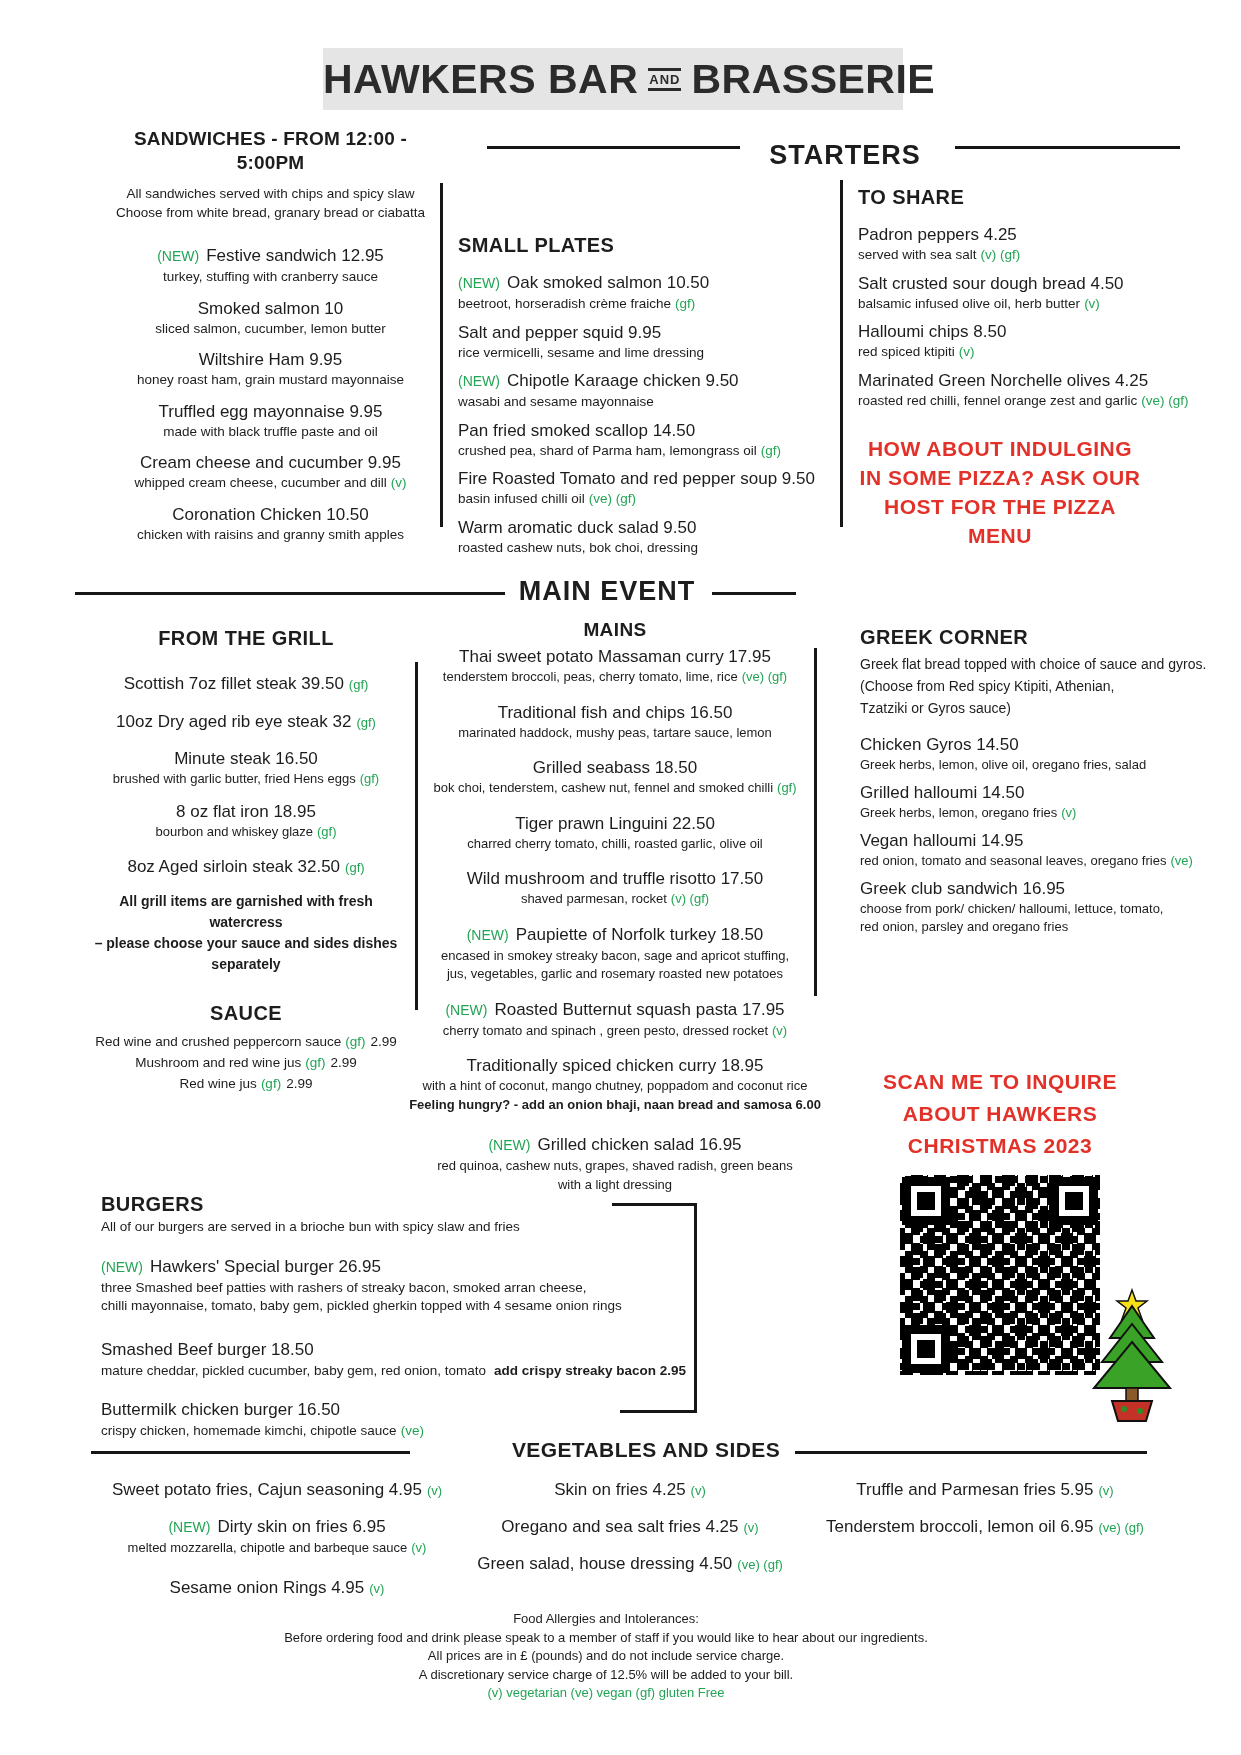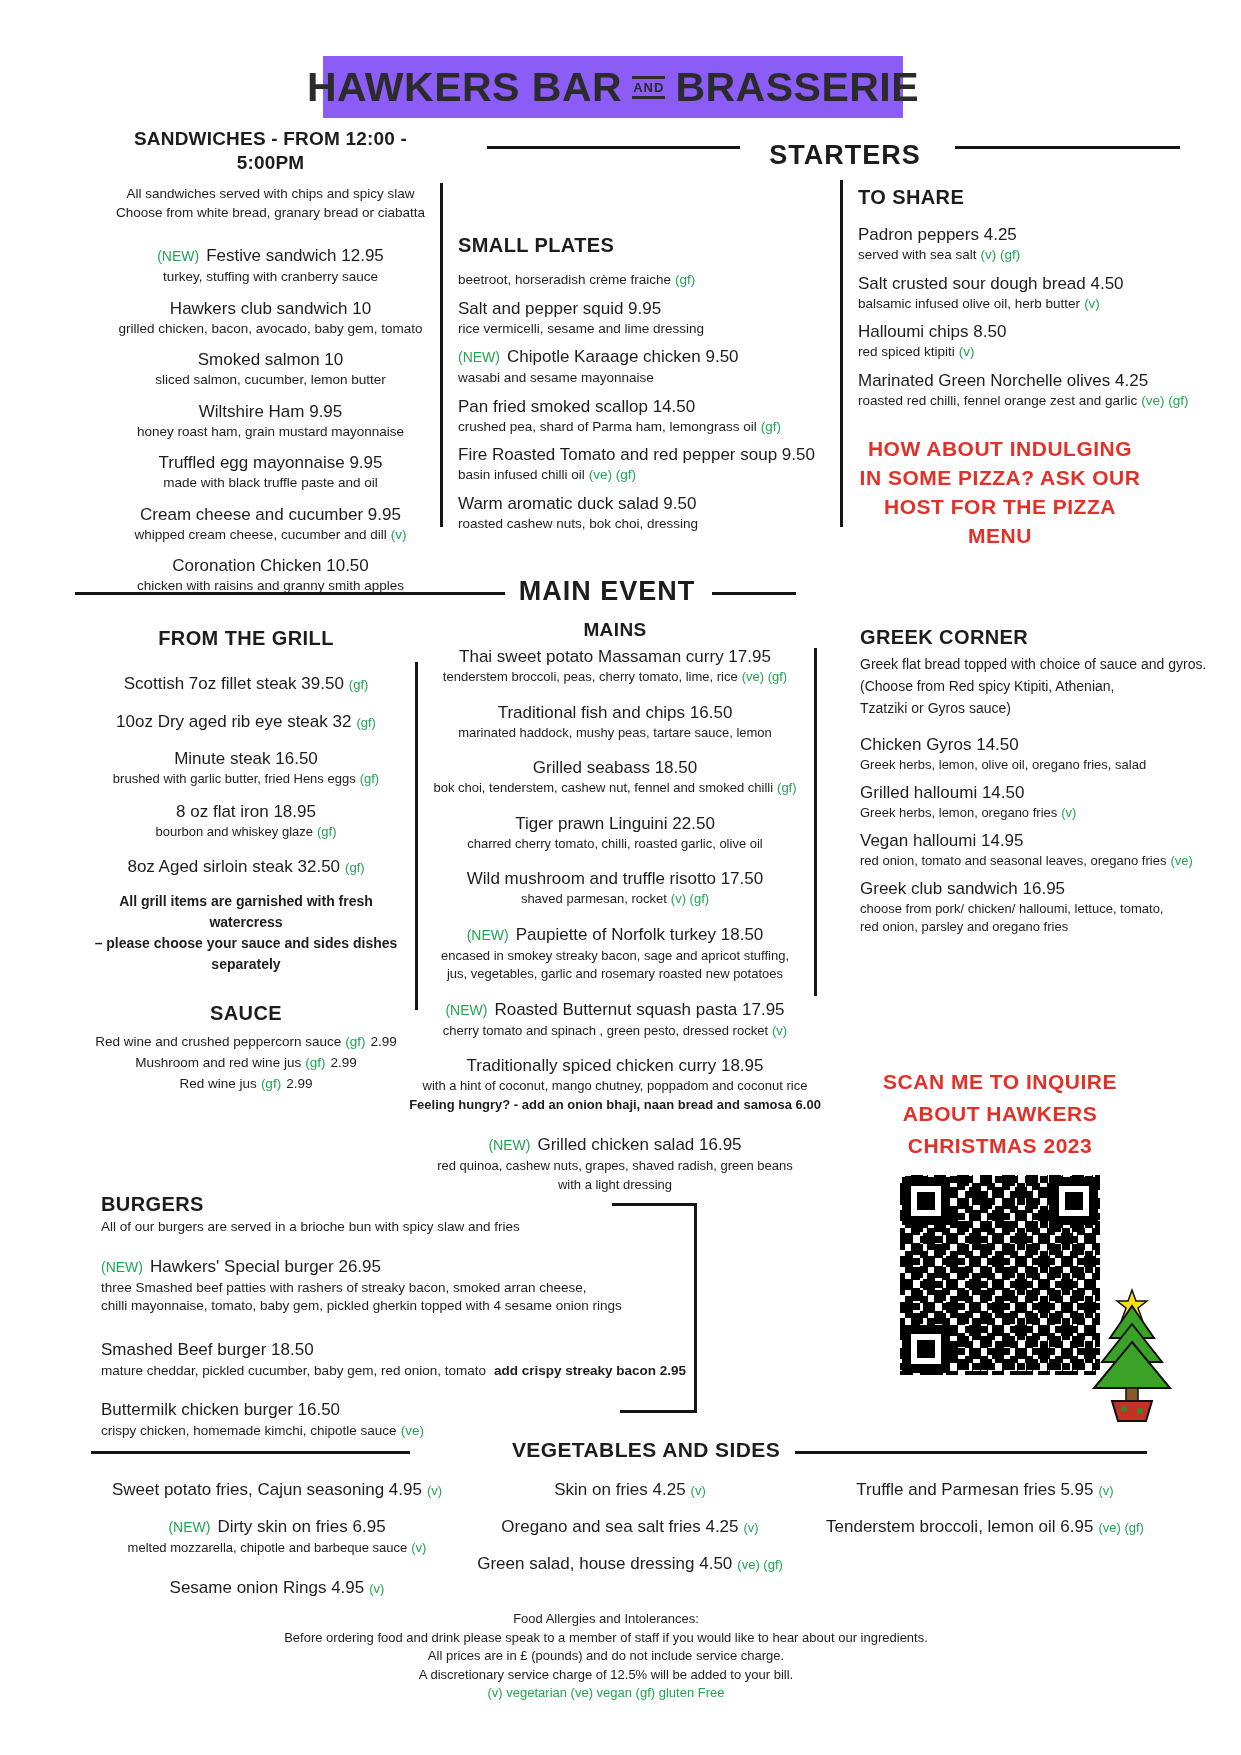--- a/index.html
+++ b/index.html
@@ -4,22 +4,22 @@
 <style>
   :root{ --green:#22a455; --red:#e23128; --ink:#1d1d1d; }
   html,body{margin:0;padding:0;background:#fff;}
   .page{position:relative;width:1241px;height:1755px;background:#fff;overflow:hidden;
         font-family:"Liberation Sans","DejaVu Sans",sans-serif;color:var(--ink);}
   .abs{position:absolute;}
   .center{text-align:center;}
   h1,h2,h3{margin:0;padding:0;}
 
   
-  .logo{position:absolute;left:323px;top:56px;width:580px;height:62px;background:#8b5cf6;
-        display:flex;align-items:center;justify-content:center;white-space:nowrap;
+  .logo{position:absolute;left:323px;top:48px;width:580px;height:62px;background:#e5e5e5;
+        display:flex;align-items:center;justify-content:space-between;white-space:nowrap;
         font-size:41px;font-weight:700;letter-spacing:.5px;color:#2b2b2b;}
   .logo-and{display:inline-block;font-size:13px;font-weight:700;border-top:3px solid #2b2b2b;
         border-bottom:3px solid #2b2b2b;padding:2px 1px;margin:0 10px;letter-spacing:1px;line-height:1;}
 
   
   .h-lg{font-size:27px;font-weight:700;letter-spacing:1px;}
   .h-md{font-size:20px;font-weight:700;letter-spacing:.4px;line-height:24px;}
   .h-sand{font-size:19px;font-weight:700;letter-spacing:.2px;line-height:24px;}
 
   
@@ -128,24 +128,20 @@
     <h2 class="h-sand">SANDWICHES - FROM 12:00 - 5:00PM</h2>
     <div class="intro ds">
       <div>All sandwiches served with chips and spicy slaw</div>
       <div>Choose from white bread, granary bread or ciabatta</div>
     </div>
     <div class="mi">
       <div class="nm"><span class="new">(NEW)</span><span>Festive sandwich 12.95</span></div>
       <div class="ds"><span>turkey, stuffing with cranberry sauce</span></div>
     </div>
     <div class="mi">
-      <div class="nm"><span>Hawkers club sandwich 10</span></div>
-      <div class="ds"><span>grilled chicken, bacon, avocado, baby gem, tomato</span></div>
-    </div>
-    <div class="mi">
       <div class="nm"><span>Smoked salmon 10</span></div>
       <div class="ds"><span>sliced salmon, cucumber, lemon butter</span></div>
     </div>
     <div class="mi">
       <div class="nm"><span>Wiltshire Ham  9.95</span></div>
       <div class="ds"><span>honey roast ham, grain mustard mayonnaise</span></div>
     </div>
     <div class="mi">
       <div class="nm"><span>Truffled egg mayonnaise 9.95</span></div>
       <div class="ds"><span>made with black truffle paste and oil</span></div>
@@ -156,20 +152,21 @@
     </div>
     <div class="mi">
       <div class="nm"><span>Coronation Chicken 10.50</span></div>
       <div class="ds"><span>chicken with raisins and granny smith apples</span></div>
     </div>
   </div>
 
   <div class="abs sec-smallplates">
     <h2 class="h-md">SMALL PLATES</h2>
     <div class="mi">
+      <div class="nm"><span class="new">(NEW)</span><span>Oak smoked salmon 10.50</span></div>
       <div class="ds"><span>beetroot, horseradish crème fraiche</span><span class="tg d">(gf)</span></div>
     </div>
     <div class="mi">
       <div class="nm"><span>Salt and pepper squid 9.95</span></div>
       <div class="ds"><span>rice vermicelli, sesame and lime dressing</span></div>
     </div>
     <div class="mi">
       <div class="nm"><span class="new">(NEW)</span><span>Chipotle Karaage chicken 9.50</span></div>
       <div class="ds"><span>wasabi and sesame mayonnaise</span></div>
     </div>

